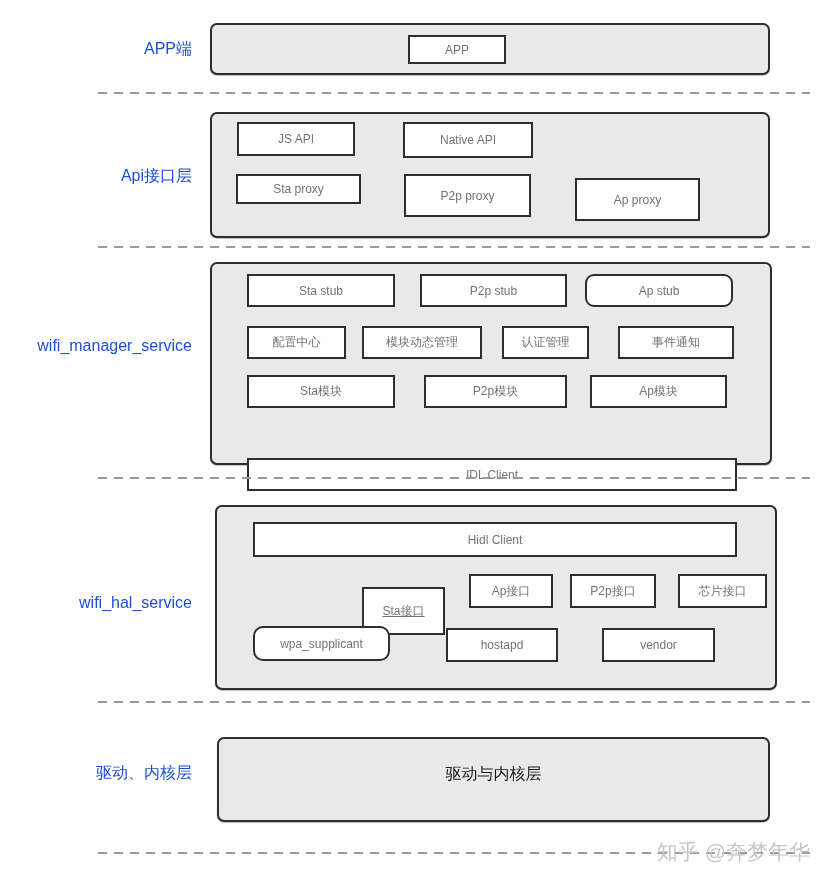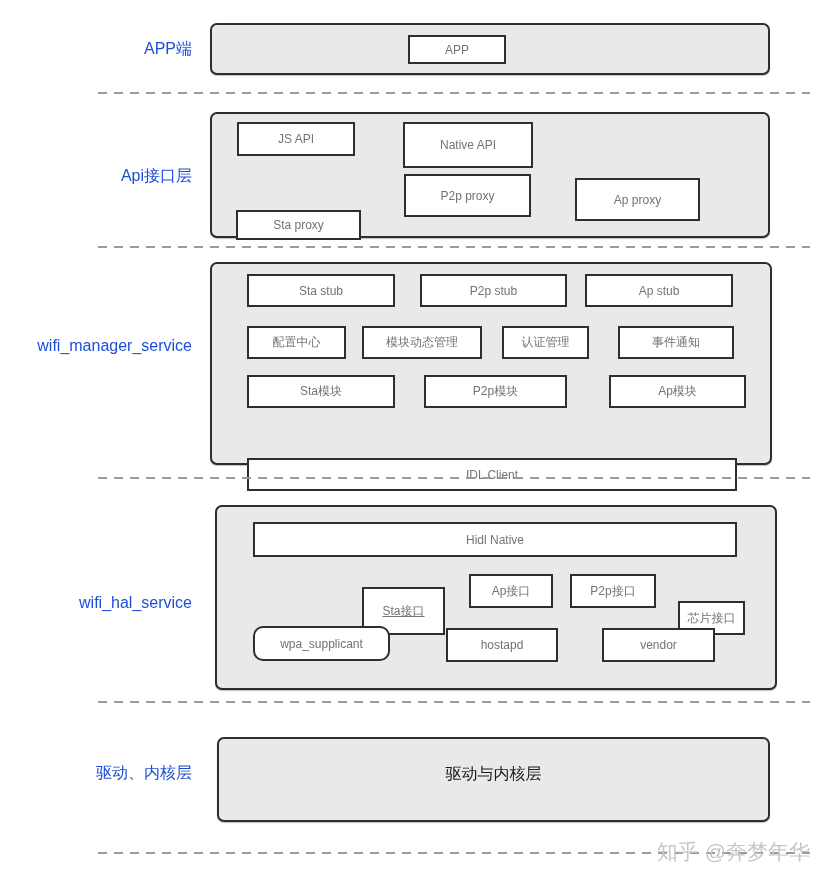--- a/index.html
+++ b/index.html
@@ -66,50 +66,50 @@
 
   <div class="layer-label" style="top:39px;">APP端</div>
   <div class="layer-box" style="left:210px;top:23px;width:560px;height:52px;"></div>
   <div class="wbox" style="left:408px;top:35px;width:98px;height:29px;">APP</div>
 
   <div class="dash" style="top:92px;"></div>
 
   <div class="layer-label" style="top:166px;">Api接口层</div>
   <div class="layer-box" style="left:210px;top:112px;width:560px;height:126px;"></div>
   <div class="wbox" style="left:237px;top:122px;width:118px;height:34px;">JS API</div>
-  <div class="wbox" style="left:403px;top:122px;width:130px;height:46px;text-align:center;">Native API</div>
-  <div class="wbox" style="left:236px;top:174px;width:125px;height:30px;margin-top:36px;">Sta proxy</div>
+  <div class="wbox" style="left:403px;top:122px;width:130px;height:36px;text-align:center;">Native API</div>
+  <div class="wbox" style="left:236px;top:174px;width:125px;height:30px;">Sta proxy</div>
   <div class="wbox" style="left:404px;top:174px;width:127px;height:43px;">P2p proxy</div>
   <div class="wbox" style="left:575px;top:178px;width:125px;height:43px;">Ap proxy</div>
 
   <div class="dash" style="top:246px;"></div>
 
   <div class="layer-label" style="top:337px;">wifi_manager_service</div>
   <div class="layer-box" style="left:210px;top:262px;width:562px;height:203px;"></div>
   <div class="wbox" style="left:247px;top:274px;width:148px;height:33px;">Sta stub</div>
   <div class="wbox" style="left:420px;top:274px;width:147px;height:33px;">P2p stub</div>
-  <div class="wbox" style="left:585px;top:274px;width:148px;height:33px;">Ap stub</div>
+  <div class="wbox" style="left:585px;top:274px;width:148px;height:33px;border-radius:9px;">Ap stub</div>
   <div class="wbox" style="left:247px;top:326px;width:99px;height:33px;">配置中心</div>
   <div class="wbox" style="left:362px;top:326px;width:120px;height:33px;">模块动态管理</div>
   <div class="wbox" style="left:502px;top:326px;width:87px;height:33px;">认证管理</div>
   <div class="wbox" style="left:618px;top:326px;width:116px;height:33px;">事件通知</div>
   <div class="wbox" style="left:247px;top:375px;width:148px;height:33px;">Sta模块</div>
   <div class="wbox" style="left:424px;top:375px;width:143px;height:33px;">P2p模块</div>
-  <div class="wbox" style="left:590px;top:375px;width:137px;height:33px;margin-left:19px;">Ap模块</div>
+  <div class="wbox" style="left:590px;top:375px;width:137px;height:33px;">Ap模块</div>
   <div class="wbox" style="left:247px;top:422px;width:490px;height:33px;margin-top:36px;">IDL Client</div>
 
   <div class="dash" style="top:477px;"></div>
 
   <div class="layer-label" style="top:594px;">wifi_hal_service</div>
   <div class="layer-box" style="left:215px;top:505px;width:562px;height:185px;"></div>
-  <div class="wbox" style="left:253px;top:522px;width:484px;height:35px;">Hidl Native</div>
+  <div class="wbox" style="left:253px;top:522px;width:484px;height:35px;">Hidl Client</div>
   <div class="wbox" style="left:362px;top:587px;width:83px;height:48px;text-decoration:underline;">Sta接口</div>
   <div class="wbox" style="left:469px;top:574px;width:84px;height:34px;">Ap接口</div>
   <div class="wbox" style="left:570px;top:574px;width:86px;height:34px;">P2p接口</div>
-  <div class="wbox" style="left:678px;top:574px;width:67px;height:34px;margin-top:27px;">芯片接口</div>
+  <div class="wbox" style="left:678px;top:574px;width:89px;height:34px;">芯片接口</div>
   <div class="wbox" style="left:253px;top:626px;width:137px;height:35px;border-radius:10px;">wpa_supplicant</div>
   <div class="wbox" style="left:446px;top:628px;width:112px;height:34px;">hostapd</div>
   <div class="wbox" style="left:602px;top:628px;width:113px;height:34px;">vendor</div>
 
   <div class="dash" style="top:701px;"></div>
 
   <div class="layer-label" style="top:763px;">驱动、内核层</div>
   <div class="layer-box" style="left:217px;top:737px;width:553px;height:85px;"></div>
   <div class="driver-text">驱动与内核层</div>
 

